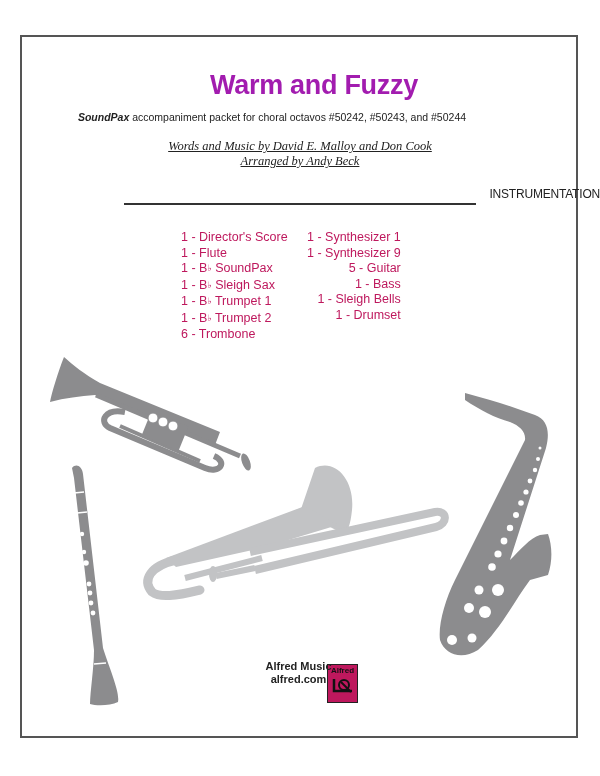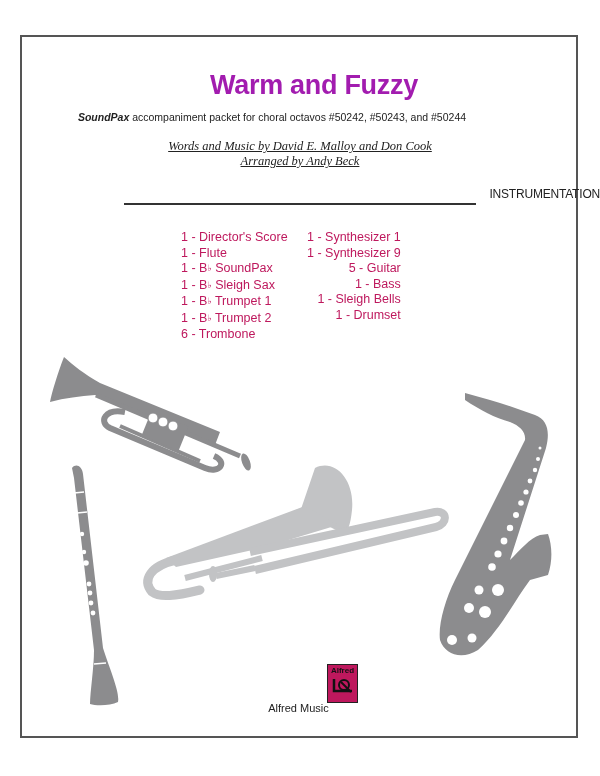--- a/index.html
+++ b/index.html
@@ -12,21 +12,21 @@
   .instr-head { position:absolute; left:0; width:600px; top:187px; text-align:right; font-size:12px; color:#222; letter-spacing:-0.2px; }
   .rule { position:absolute; left:124px; top:203px; width:352px; height:2px; background:#333; }
   .col { position:absolute; top:230px; font-size:12.5px; line-height:15.5px; color:#be185d; }
   .col1 { left:181px; }
   .col2 { left:307px;text-align:right; }
   .col div { white-space:nowrap; }
   .flat { font-size:9px; position:relative; top:-1px; }
   svg.art { position:absolute; left:0; top:0; }
   .logo { position:absolute; left:285px; top:664px; width:31px; height:39px; border:1.5px solid #222; box-sizing:border-box; background:#be185d;margin-left:42px; }
   .logo-word { position:absolute; top:1px; left:0; width:100%; text-align:center; font-weight:bold; font-size:8px; color:#111; }
-  .publisher { position:absolute; left:0; width:597px; top:702px; text-align:center; font-weight:normal; font-size:11px; line-height:13px; color:#222; }
+  .publisher { position:absolute; left:0; width:597px; top:660px; text-align:center; font-weight:bold; font-size:11px; line-height:13px; color:#222; }
 </style>
 </head>
 <body>
 
 <div class="frame"></div>
 
 <div class="title">Warm and Fuzzy</div>
 
 <div class="subtitle"><b>SoundPax</b><span> accompaniment packet for choral octavos #50242, #50243, and #50244</span></div>
 
@@ -131,13 +131,14 @@
   <div class="logo-word">Alfred</div>
   <svg width="28" height="20" viewBox="0 0 28 20" style="position:absolute;left:1px;top:10px;">
     <path d="M5,4 L5,16 L23,16" fill="none" stroke="#111" stroke-width="2.5"></path>
     <circle cx="15" cy="10" r="5" fill="none" stroke="#111" stroke-width="2"></circle>
     <line x1="12" y1="7" x2="22" y2="17" stroke="#111" stroke-width="2"></line>
   </svg>
 </div>
 
 <div class="publisher">
   <div>Alfred Music</div>
+  <div>alfred.com</div>
 </div>
 
 </body></html>

